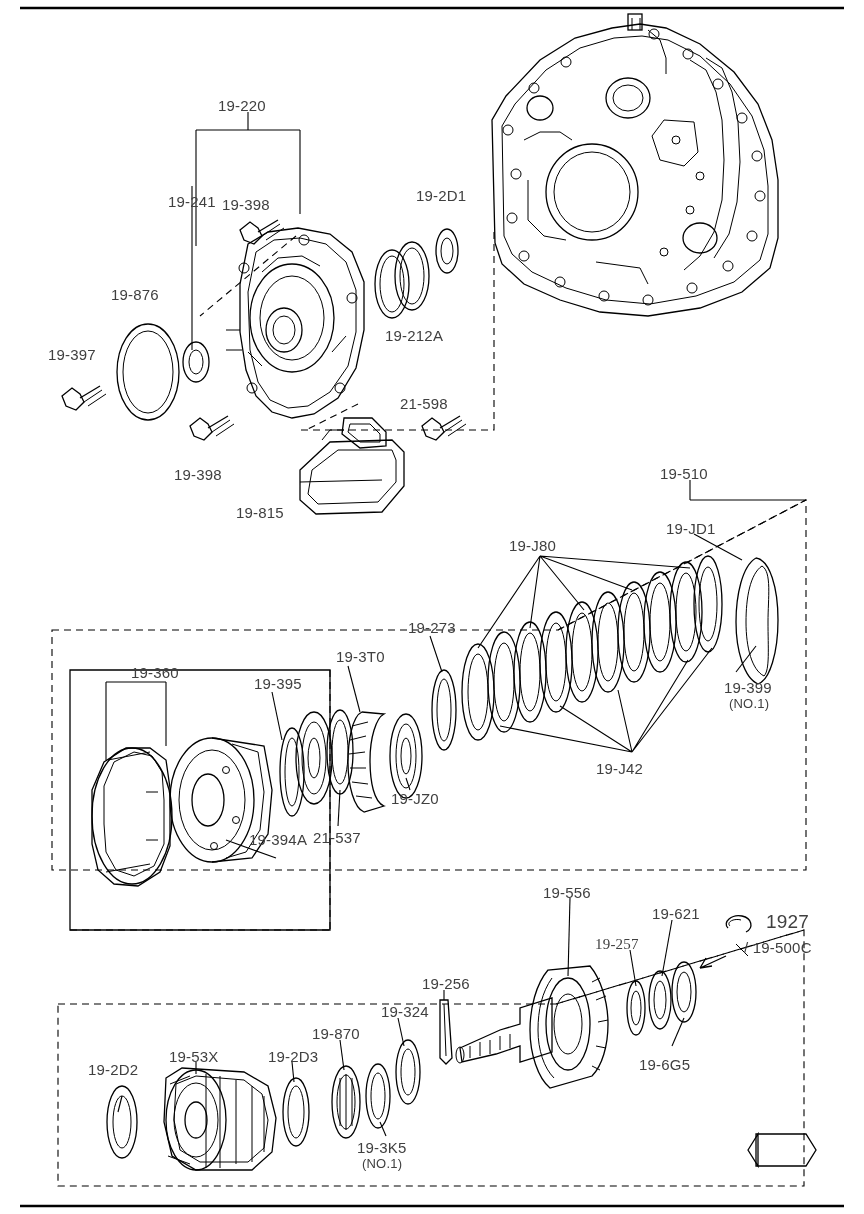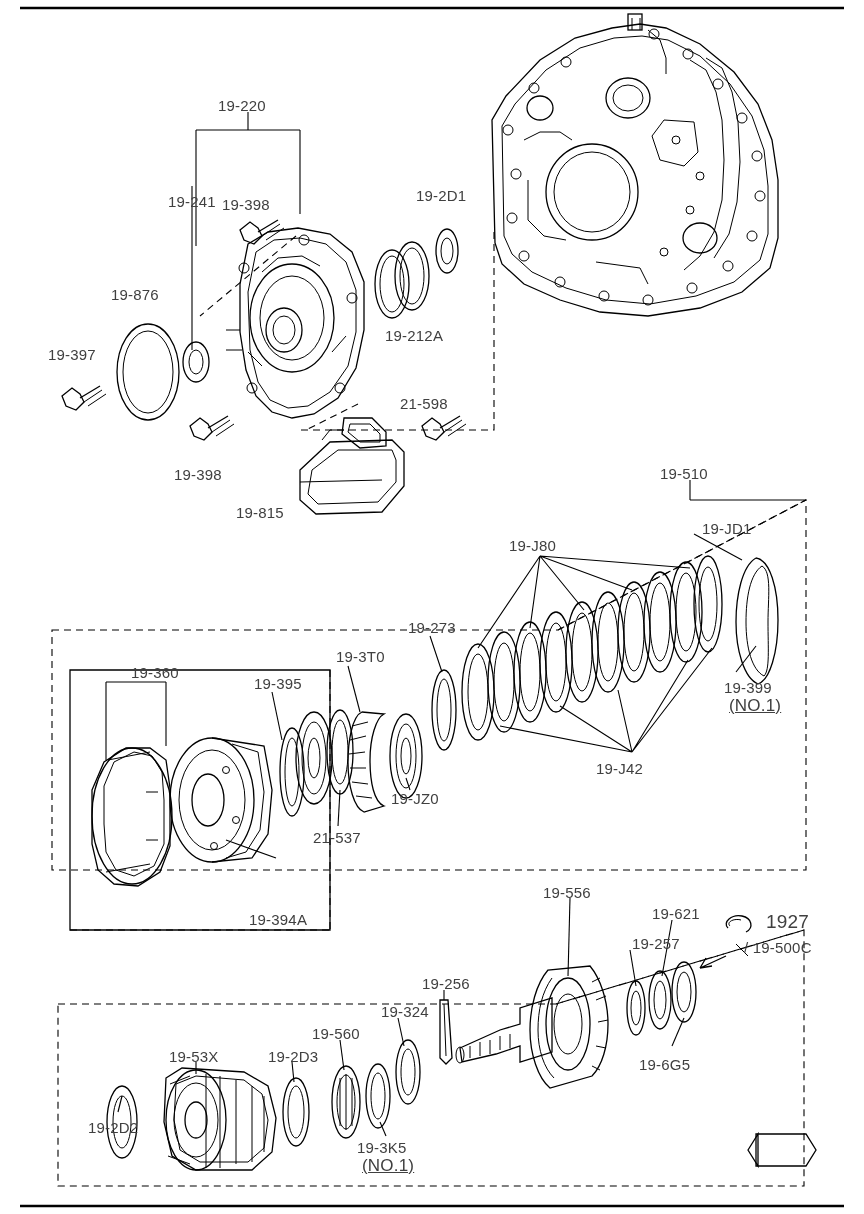--- a/index.html
+++ b/index.html
@@ -29,22 +29,21 @@
   }
   .lbl {
     position: absolute;
     font-size: 15px;
     letter-spacing: 0.2px;
     white-space: nowrap;
     line-height: 1.08;
     color: #404040;
   }
   .lbl.sub {
-    font-size: 17px;
-    text-decoration: underline;
+    font-size: 13px;
   }
   .lbl.big {
     font-size: 19px;
   }
 </style>
 </head>
 <body>
 
 <div id="sheet">
 
@@ -373,38 +372,38 @@
   <div class="lbl" style="left:168px; top:170px;margin-top:24px;">19-241</div>
   <div class="lbl" style="left:222px; top:197px;">19-398</div>
   <div class="lbl" style="left:416px; top:188px;">19-2D1</div>
   <div class="lbl" style="left:111px; top:287px;">19-876</div>
   <div class="lbl" style="left:385px; top:328px;">19-212A</div>
   <div class="lbl" style="left:48px;  top:347px;">19-397</div>
   <div class="lbl" style="left:400px; top:396px;">21-598</div>
   <div class="lbl" style="left:174px; top:467px;">19-398</div>
   <div class="lbl" style="left:236px; top:505px;">19-815</div>
   <div class="lbl" style="left:660px; top:466px;">19-510</div>
-  <div class="lbl" style="left:666px; top:521px;margin-left:36px;">19-JD1</div>
+  <div class="lbl" style="left:666px; top:521px;">19-JD1</div>
   <div class="lbl" style="left:509px; top:538px;">19-J80</div>
   <div class="lbl" style="left:408px; top:620px;">19-273</div>
   <div class="lbl" style="left:336px; top:649px;">19-3T0</div>
   <div class="lbl" style="left:131px; top:665px;">19-360</div>
   <div class="lbl" style="left:254px; top:676px;">19-395</div>
   <div class="lbl" style="left:724px; top:680px;">19-399</div>
   <div class="lbl sub" style="left:729px; top:697px;">(NO.1)</div>
   <div class="lbl" style="left:596px; top:761px;">19-J42</div>
   <div class="lbl" style="left:391px; top:791px;">19-JZ0</div>
   <div class="lbl" style="left:313px; top:830px;">21-537</div>
-  <div class="lbl" style="left:249px; top:912px;text-align:center;">19-394A</div>
+  <div class="lbl" style="left:249px; top:832px;text-align:center;">19-394A</div>
   <div class="lbl" style="left:543px; top:885px;">19-556</div>
   <div class="lbl" style="left:652px; top:906px;">19-621</div>
-  <div class="lbl" style="left:632px; top:936px;">19-257</div>
+  <div class="lbl" style="left:595px; top:936px;font-family:Liberation Serif, serif;">19-257</div>
   <div class="lbl" style="left:422px; top:976px;">19-256</div>
   <div class="lbl" style="left:381px; top:1004px;">19-324</div>
-  <div class="lbl" style="left:312px; top:1026px;">19-560</div>
+  <div class="lbl" style="left:312px; top:1026px;">19-870</div>
   <div class="lbl" style="left:639px; top:1057px;">19-6G5</div>
   <div class="lbl" style="left:169px; top:1049px;">19-53X</div>
   <div class="lbl" style="left:268px; top:1049px;">19-2D3</div>
-  <div class="lbl" style="left:88px;  top:1120px;">19-2D2</div>
+  <div class="lbl" style="left:88px;  top:1062px;">19-2D2</div>
   <div class="lbl" style="left:357px; top:1140px;">19-3K5</div>
   <div class="lbl sub" style="left:362px; top:1157px;">(NO.1)</div>
 
 </div>
 
 </body></html>

